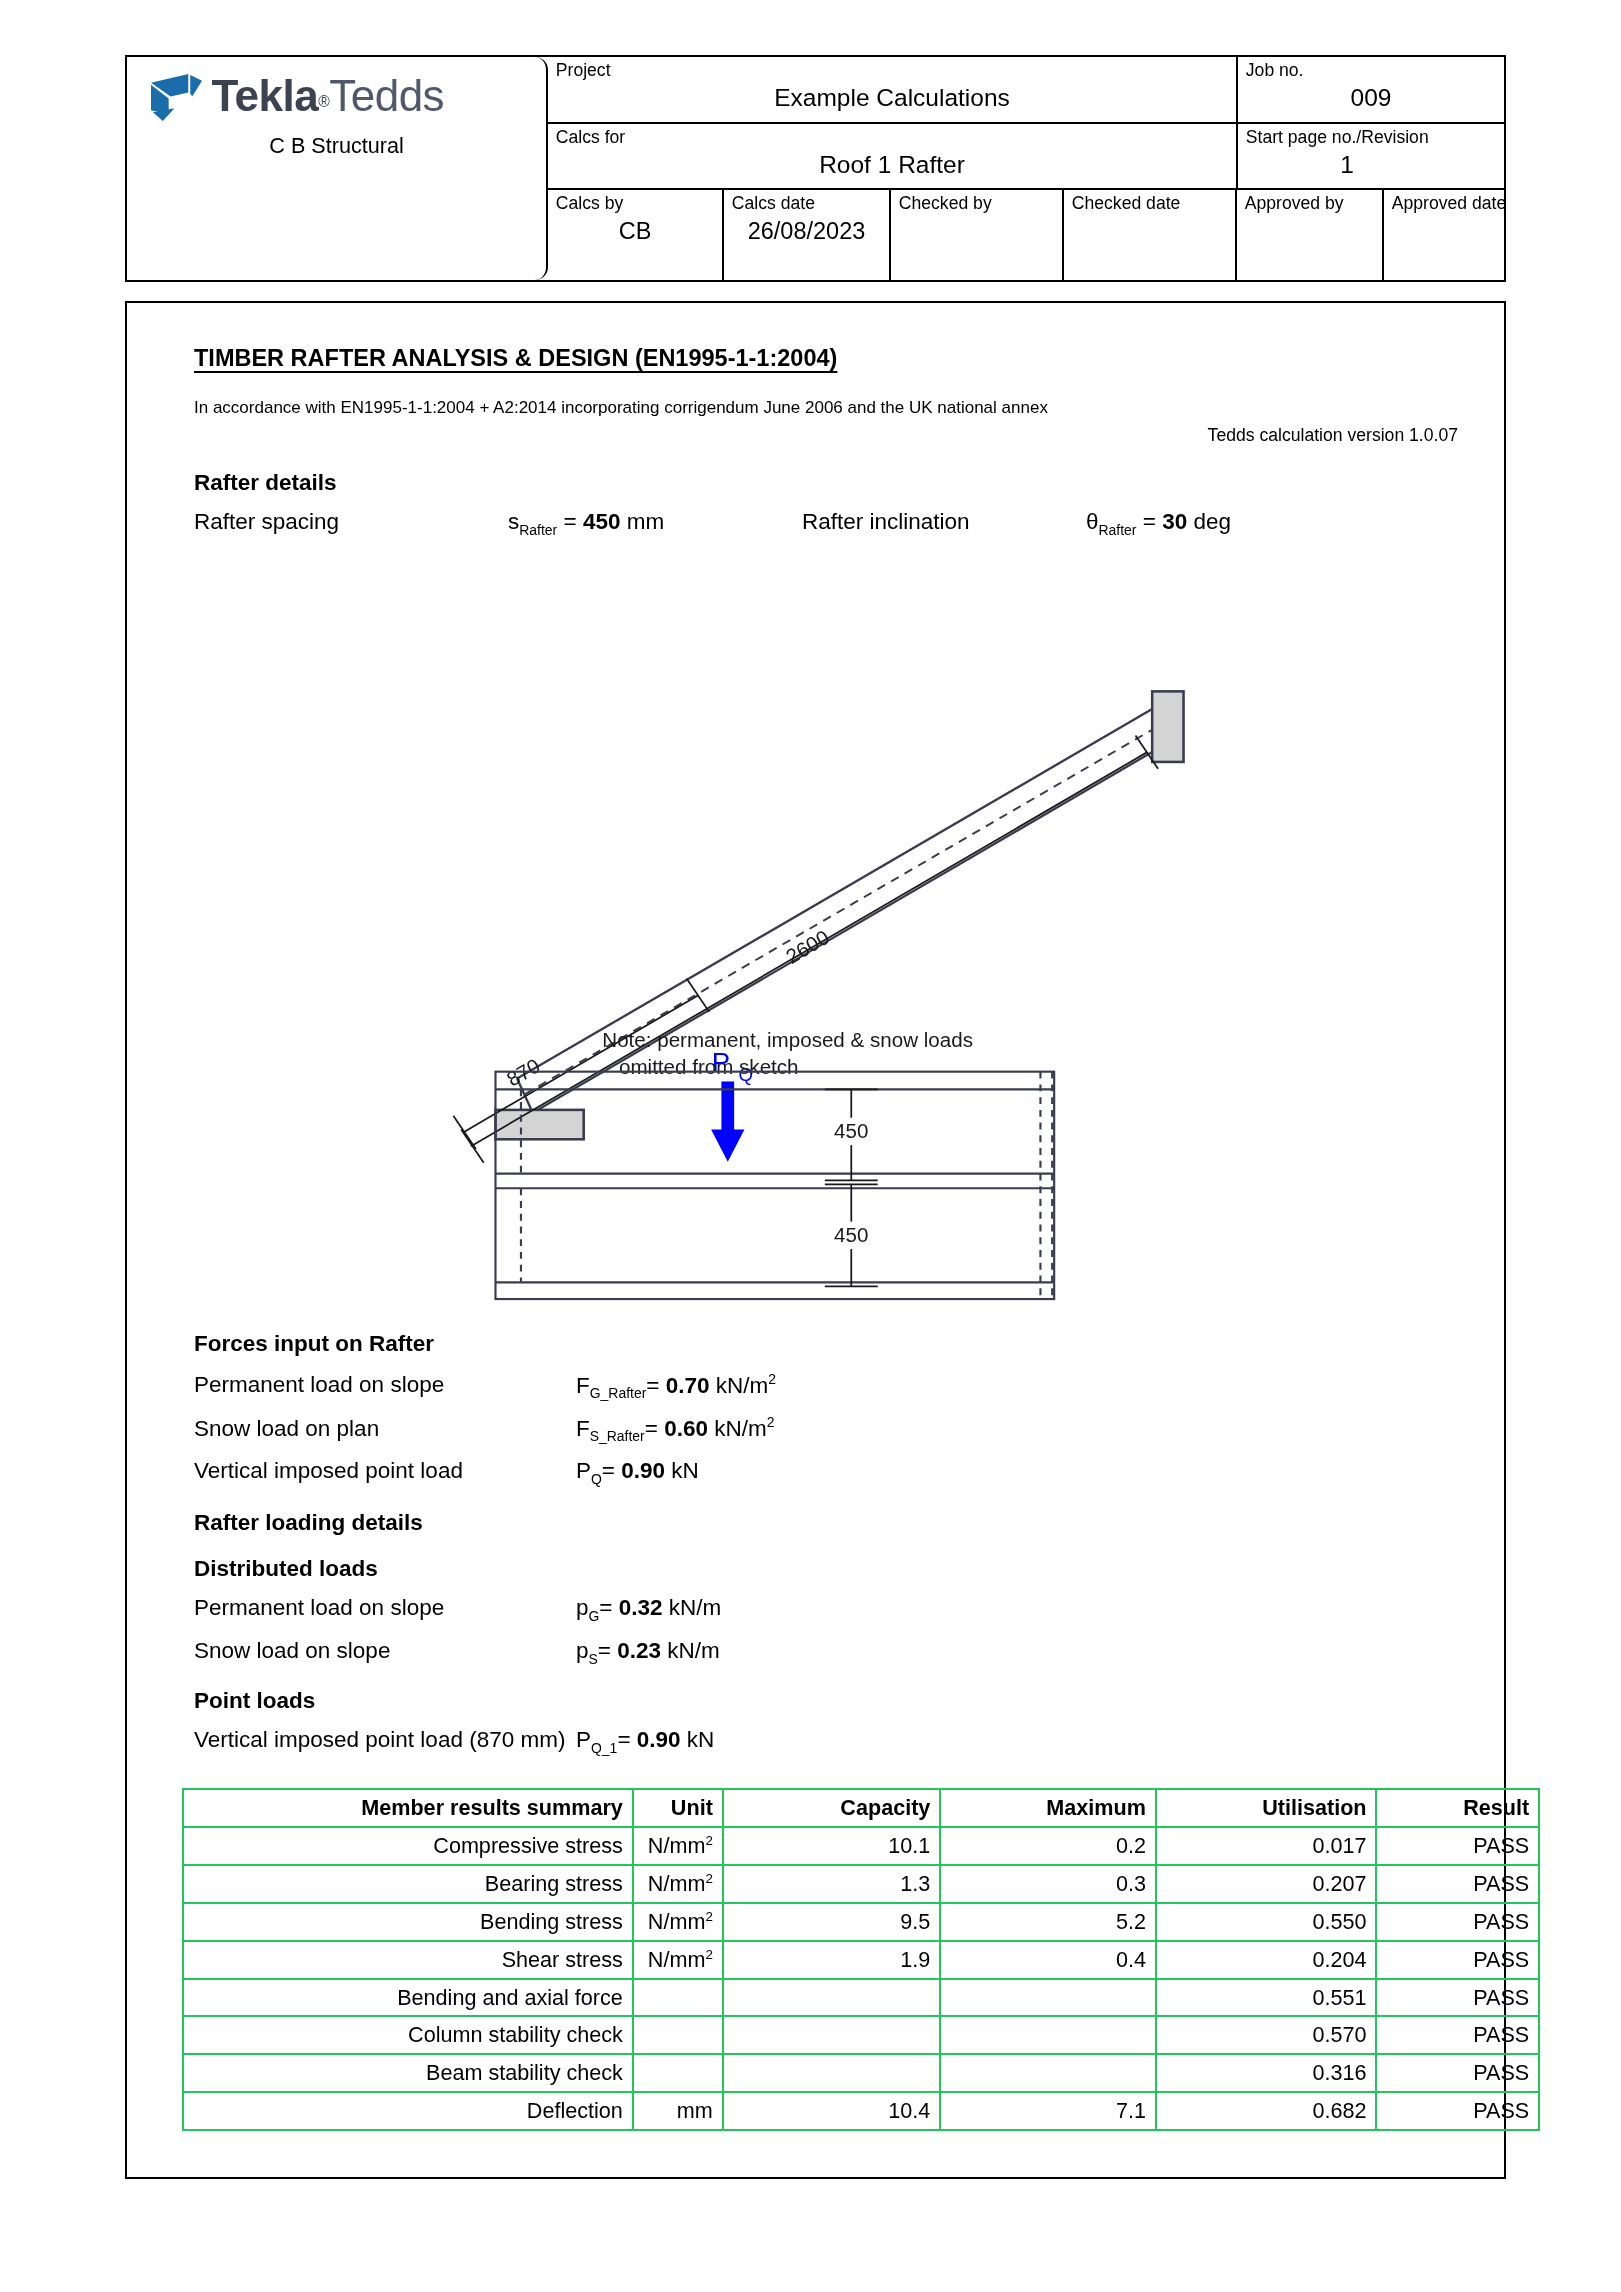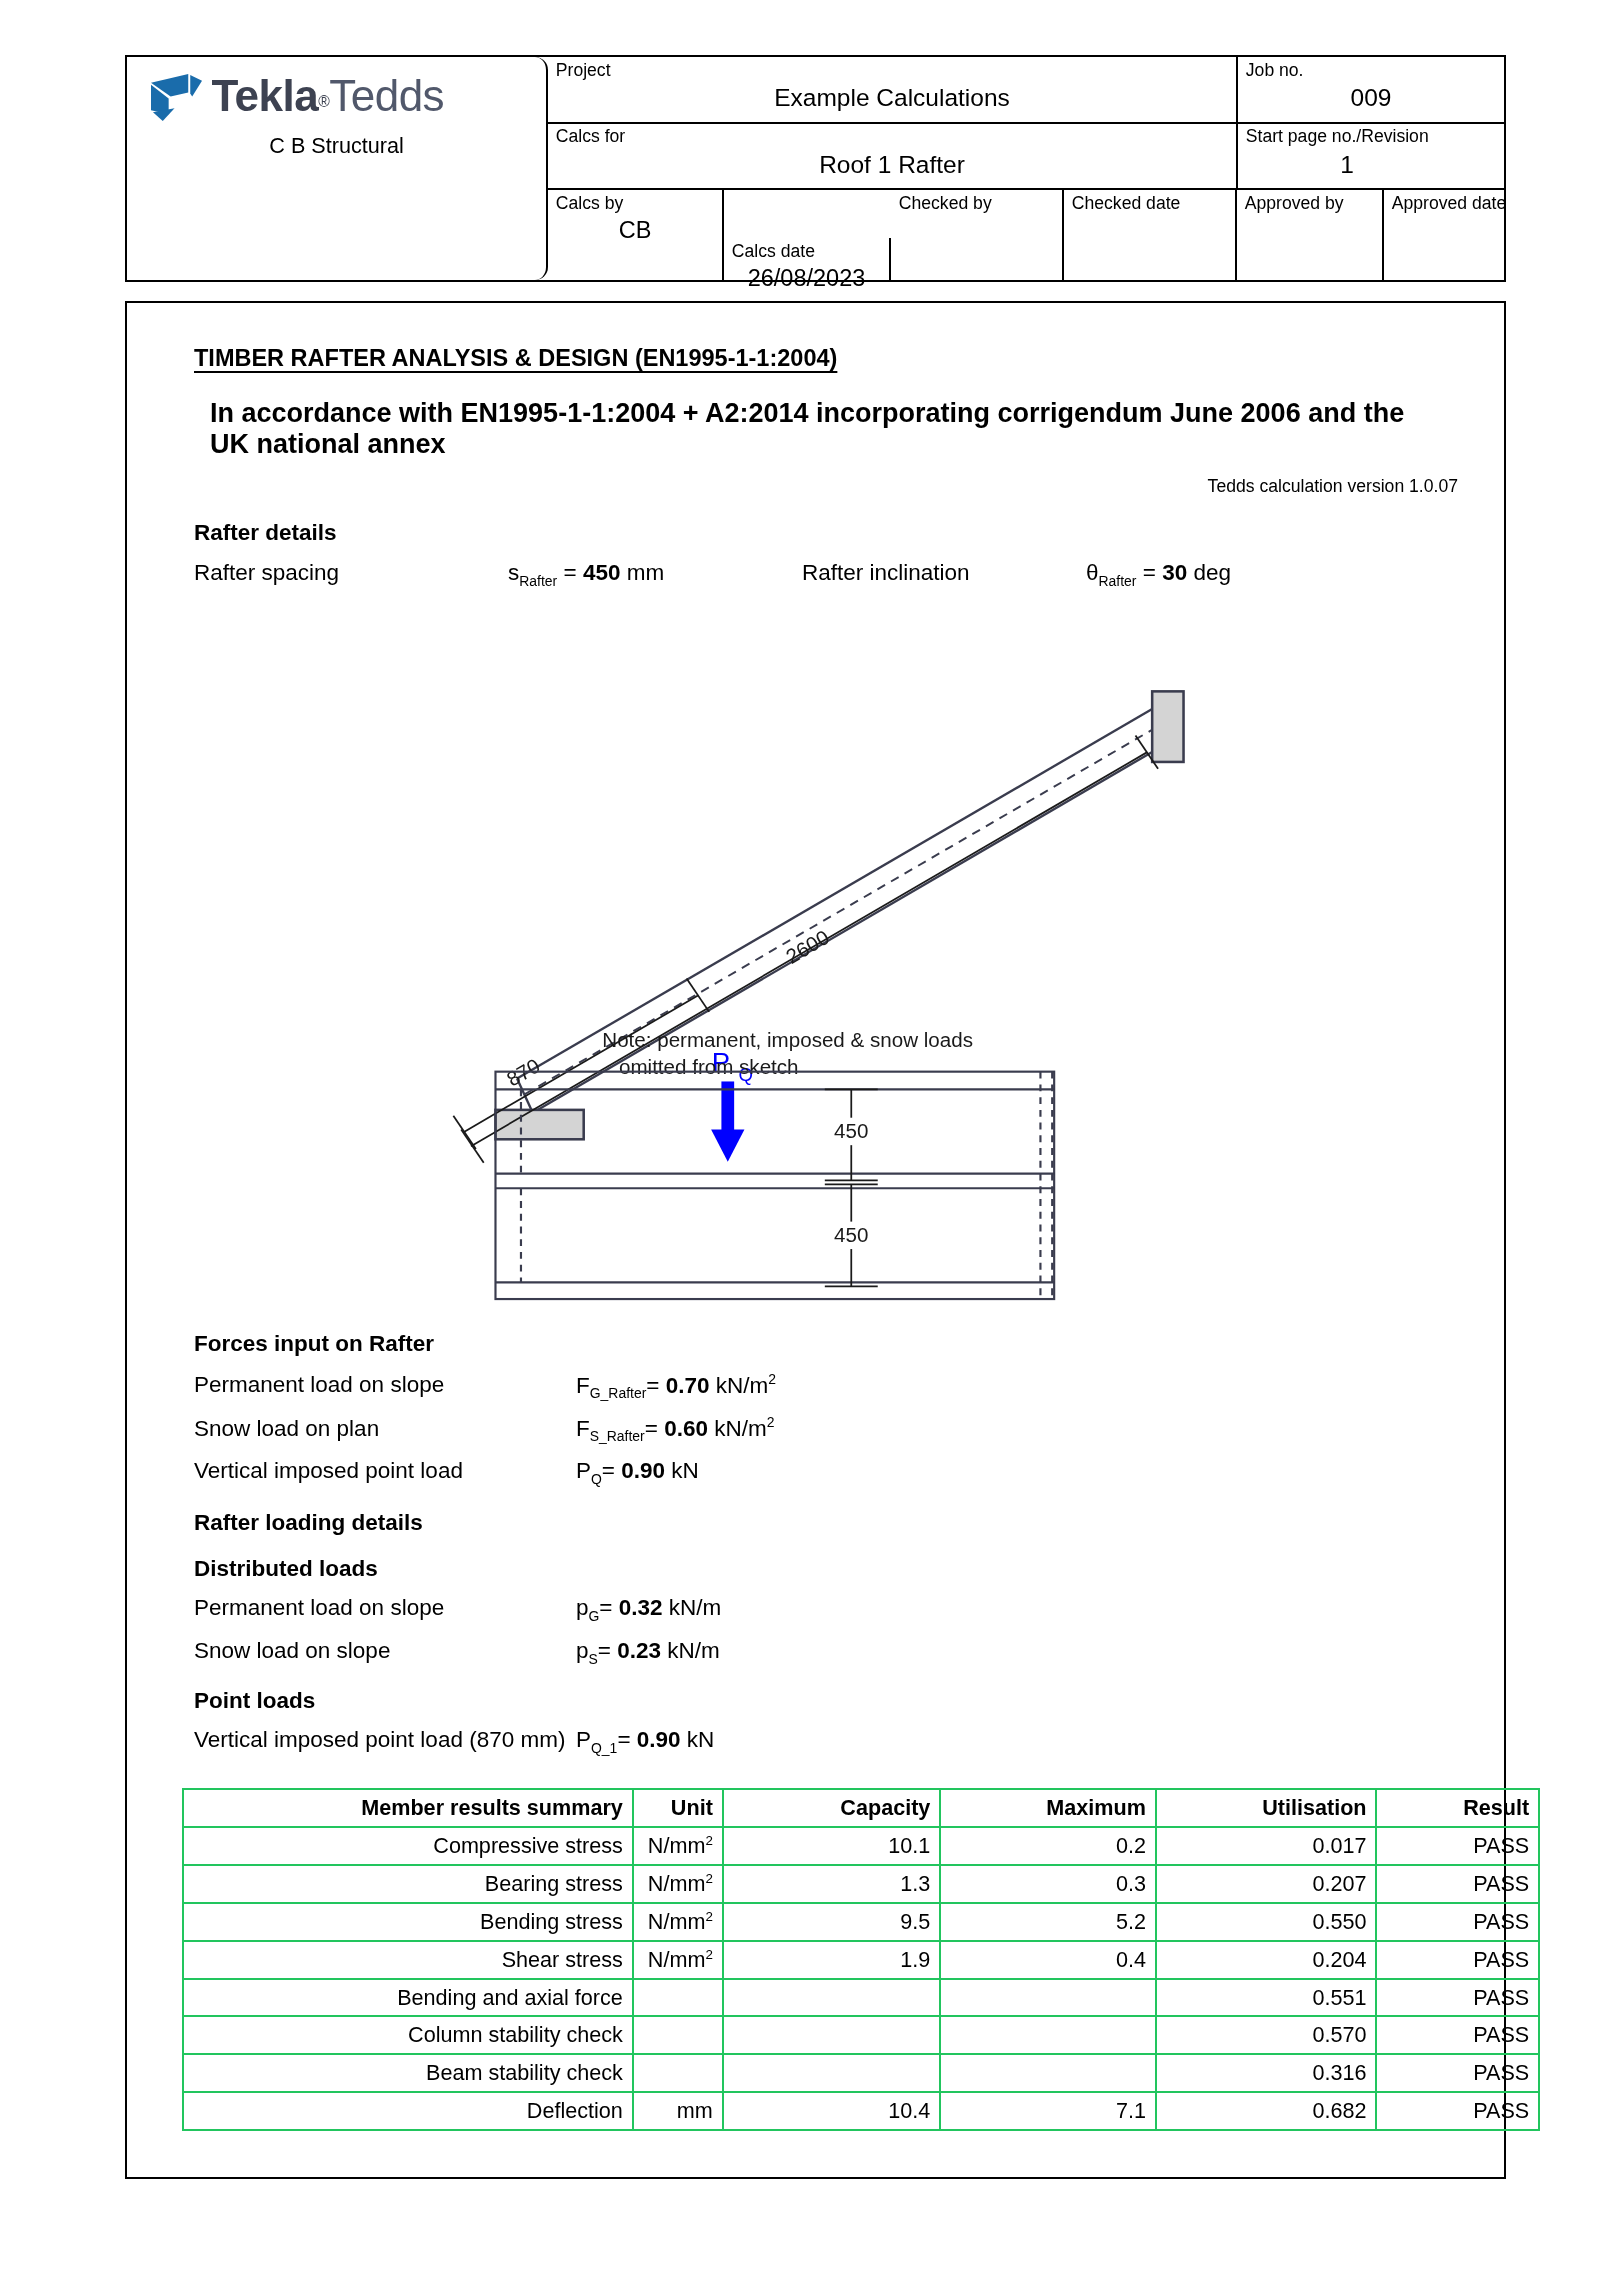--- a/index.html
+++ b/index.html
@@ -125,23 +125,23 @@
   }
 
   .doc-title {
     font-size: 23.5px;
     font-weight: bold;
     text-decoration: underline;
     text-underline-offset: 4.9px;
     margin: 0 0 25.5px 0;
   }
   .doc-subtitle {
-    font-size: 27px;
-    font-weight: bold;
-    margin: 16px;
+    font-size: 17px;
+    font-weight: normal;
+    margin: 0;
   }
   .version-line {
     font-size: 17.6px;
     text-align: right;
     margin-top: 7.8px;
   }
 
   .section-head {
     font-size: 22.5px;
     font-weight: bold;
@@ -236,21 +236,21 @@
         <div class="flabel">Start page no./Revision</div>
         <div class="fvalue">1</div>
       </div>
     </div>
 
     <div class="frow r3">
       <div class="fcell" style="width:176px;">
         <div class="flabel">Calcs by</div>
         <div class="fvalue small">CB</div>
       </div>
-      <div class="fcell" style="width:167px;margin-top:48px;">
+      <div class="fcell" style="width:167px;">
         <div class="flabel">Calcs date</div>
         <div class="fvalue small">26/08/2023</div>
       </div>
       <div class="fcell" style="width:173px;">
         <div class="flabel">Checked by</div>
         <div class="fvalue small"></div>
       </div>
       <div class="fcell" style="width:173px;">
         <div class="flabel">Checked date</div>
         <div class="fvalue small"></div>

